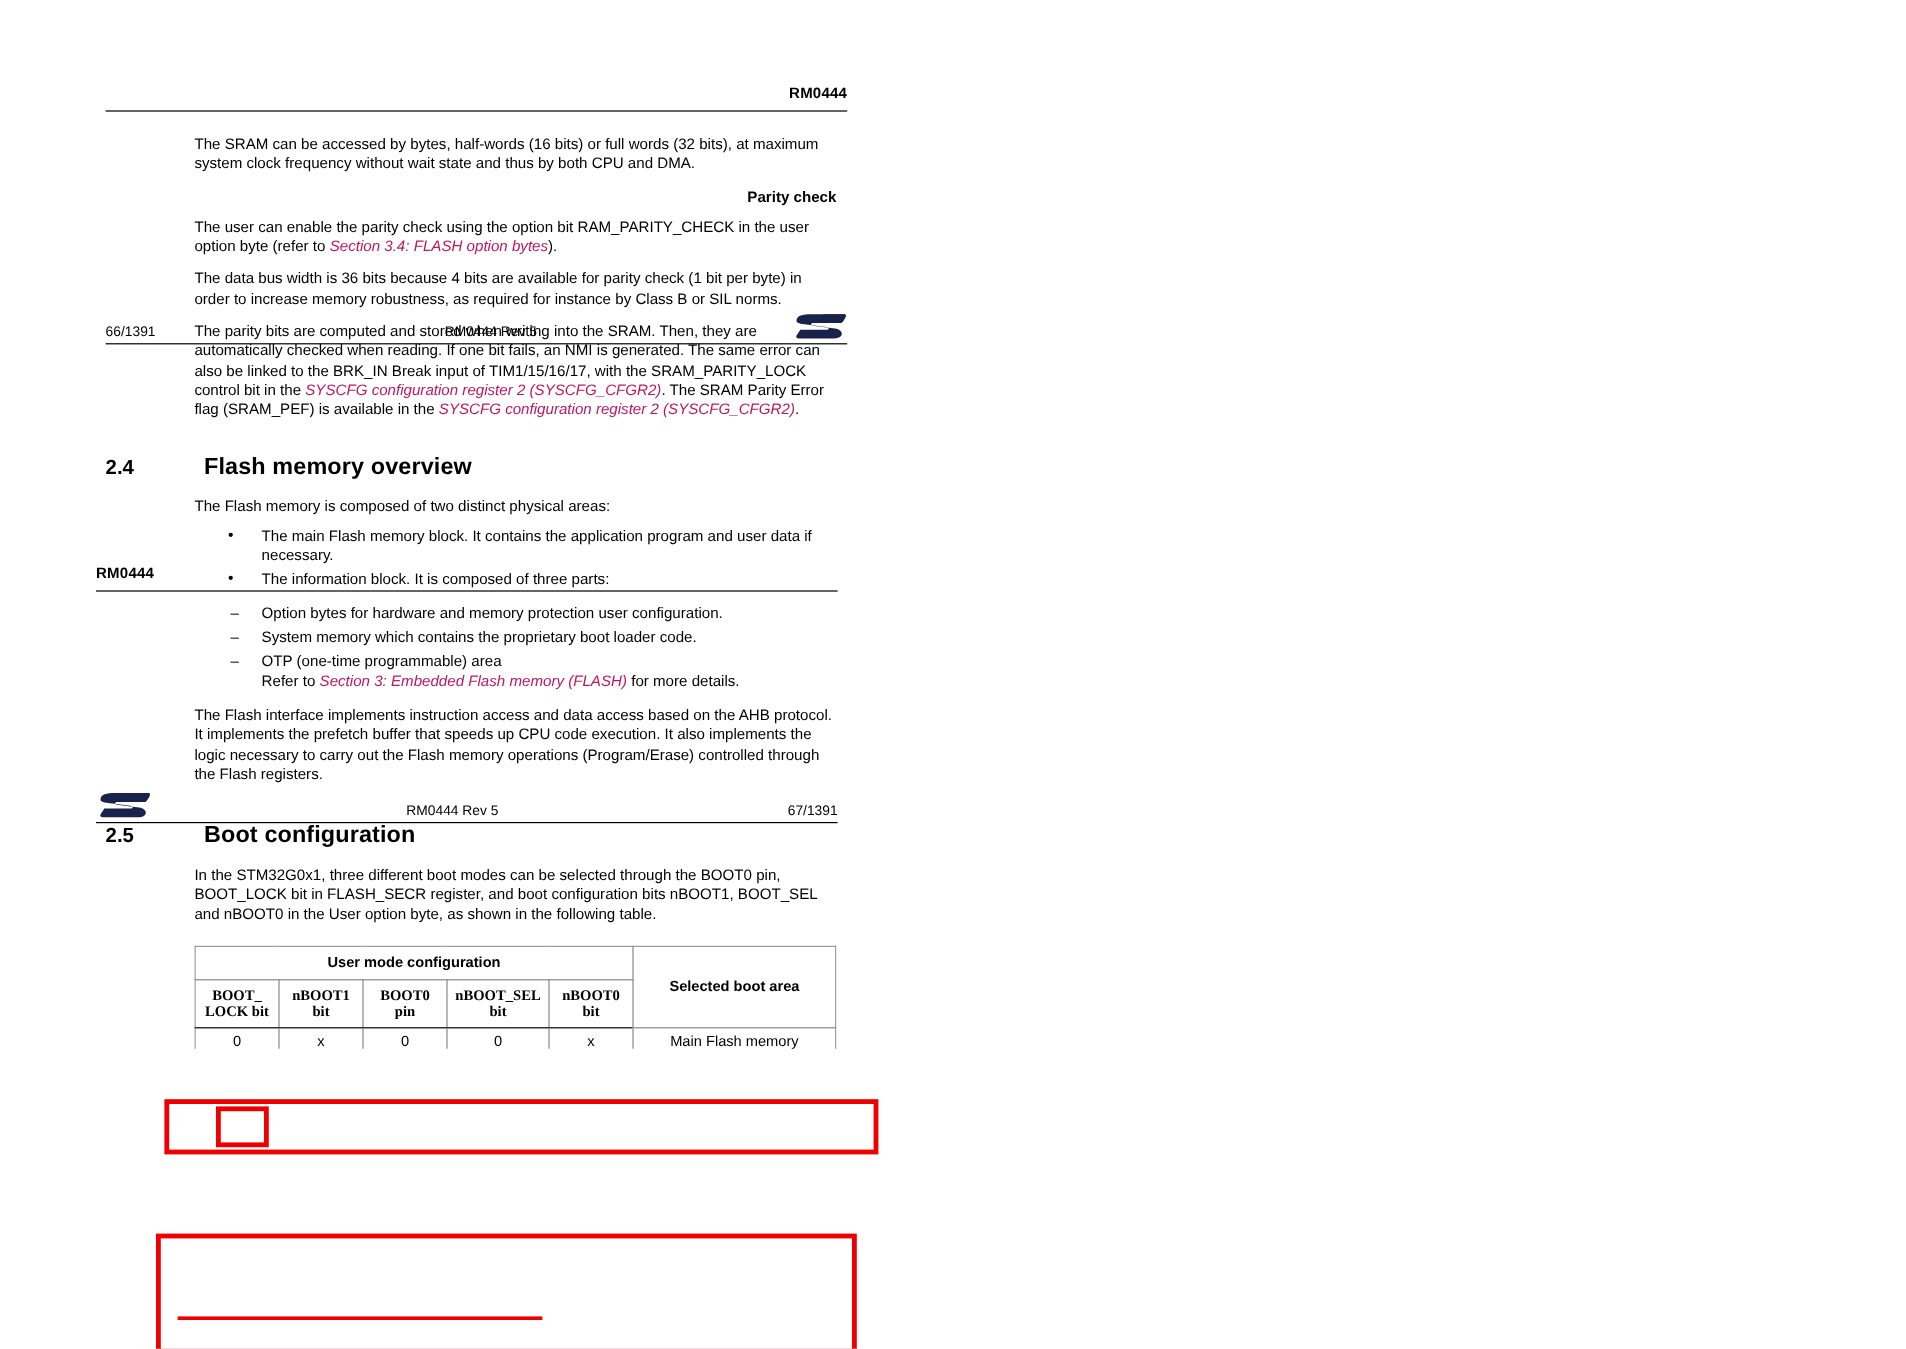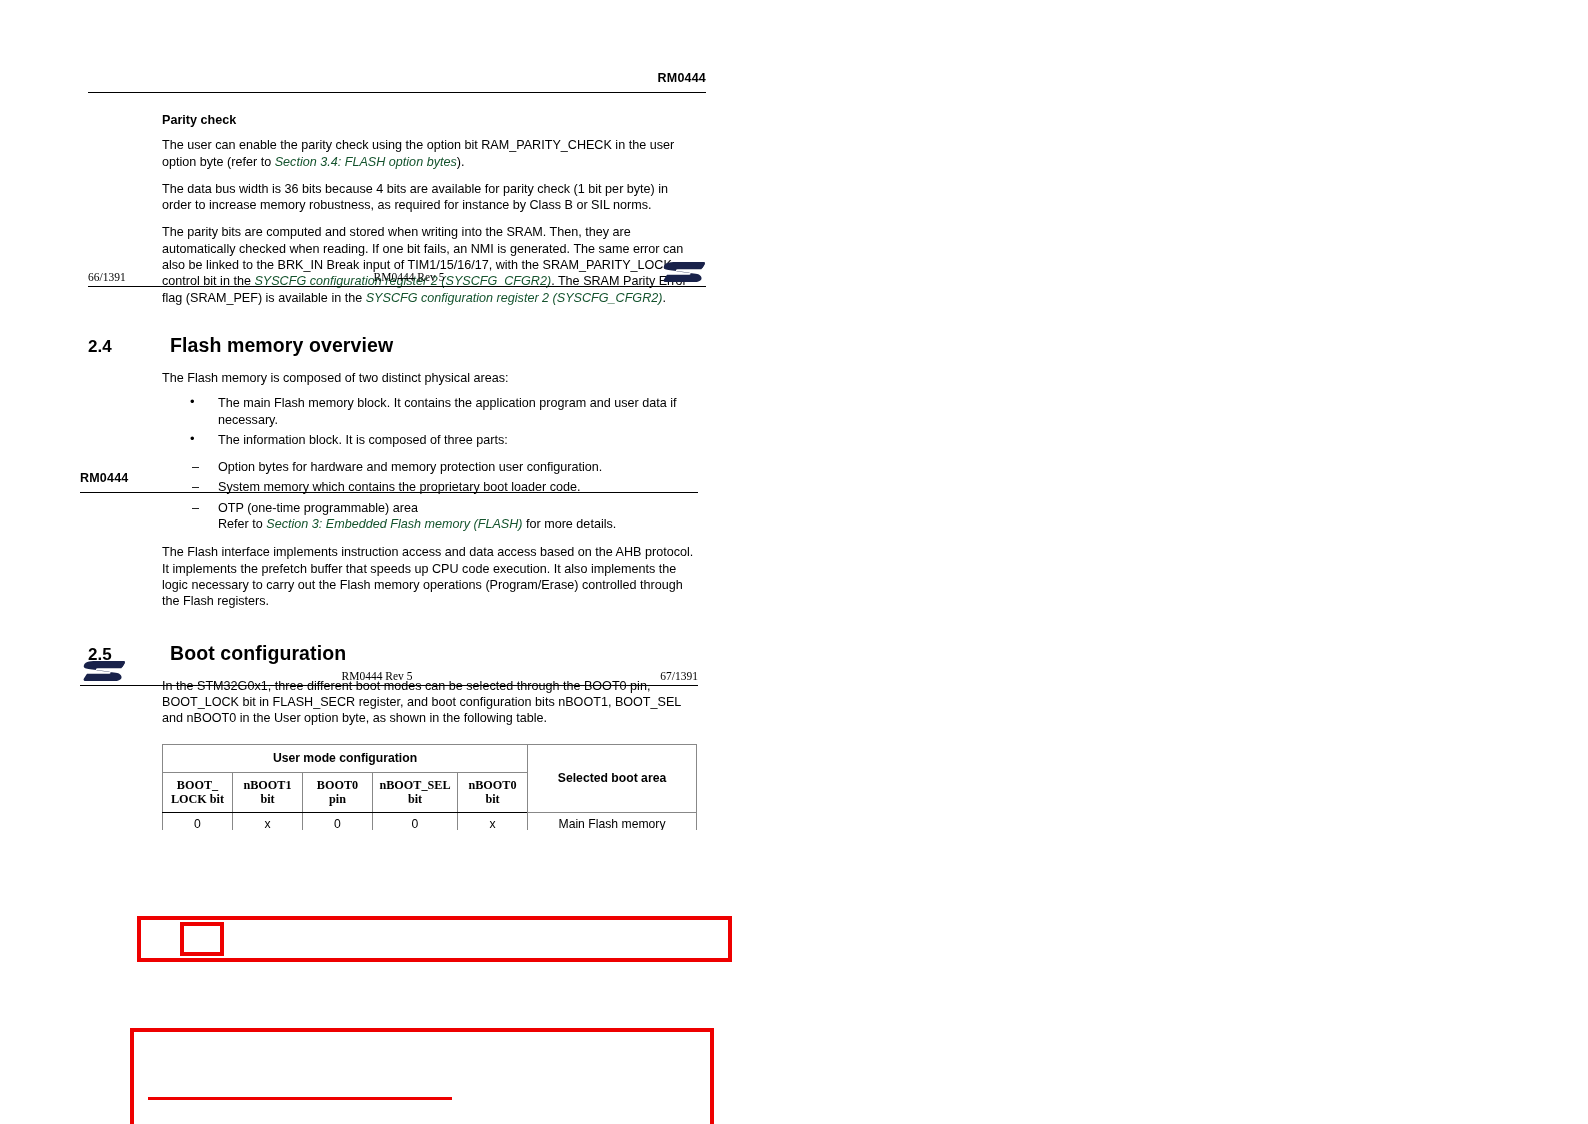--- a/index.html
+++ b/index.html
@@ -32,22 +32,23 @@
   .col-left  { left: 162px; width: 535px; }
 
   p.body {
     font-size: 12.6px; line-height: 16.3px;
     margin: 0 0 11px 0; text-align: left;
   }
   p.tight { margin-bottom: 9px; }
   .bold-head {
     font-size: 12.6px; font-weight: bold; line-height: 16.3px;
     margin: 0 0 9px 0;
-  }
-  .lnk { color: #14532d; font-style: italic; }
+    text-align: right;
+  }
+  .lnk { color: #be185d; font-style: italic; }
   .noteblock { display: flex; margin: 0 0 11px 0; }
   .note-lbl {
     font-size: 12.6px; font-style: italic; line-height: 16.3px;
     width: 72px; flex: 0 0 72px; margin-left: -72px;
   }
   .note-txt { font-size: 12.6px; font-style: italic; line-height: 16.3px; }
 
   
   .sec {
     display: flex; align-items: baseline;
@@ -109,21 +110,21 @@
 
   
   .clip-wrap { position: relative; overflow: hidden; height: 86px; }
 
   
   .footer { position: absolute; bottom: 110px; height: 30px; }
   .footer.left  { left: 88px;  right: 88px; }
   .footer.right { left: 80px;  right: 96px; }
   .foot-row {
     display: flex; align-items: flex-end; justify-content: space-between;
-    height: 26px; padding-bottom: 3px; font-family: Liberation Serif, serif;
+    height: 26px; padding-bottom: 3px;
   }
   .foot-rule { border-bottom: 1.3px solid #000; }
   .foot-pg { font-size: 11.5px; min-width: 70px; }
   .foot-pg.r { text-align: right; }
   .foot-mid { font-size: 11.5px; }
   .st-logo { width: 46px; height: 22px; position: relative; display: block; }
 
   
   .redbox { position: absolute; border: 4px solid #ee0000; pointer-events: none; }
   .redline { position: absolute; background: #ee0000; pointer-events: none; }
@@ -135,20 +136,21 @@
 
   <div class="page">
 
     <div class="pg-header">
       <div class="hdr-txt rt">RM0444</div>
       <div class="hdr-rule"></div>
     </div>
 
     <div class="content col-left">
 
+      <p class="body">The SRAM can be accessed by bytes, half-words (16 bits) or full words (32 bits), at maximum system clock frequency without wait state and thus by both CPU and DMA.</p>
 
       <p class="bold-head">Parity check</p>
 
       <p class="body"><span>The user can enable the parity check using the option bit RAM_PARITY_CHECK in the user option byte (refer to </span><span class="lnk">Section 3.4: FLASH option bytes</span><span>).</span></p>
 
       <p class="body">The data bus width is 36 bits because 4 bits are available for parity check (1 bit per byte) in order to increase memory robustness, as required for instance by Class B or SIL norms.</p>
 
       <p class="body"><span>The parity bits are computed and stored when writing into the SRAM. Then, they are automatically checked when reading. If one bit fails, an NMI is generated. The same error can also be linked to the BRK_IN Break input of TIM1/15/16/17, with the SRAM_PARITY_LOCK control bit in the </span><span class="lnk">SYSCFG configuration register 2 (SYSCFG_CFGR2)</span><span>. The SRAM Parity Error flag (SRAM_PEF) is available in the </span><span class="lnk">SYSCFG configuration register 2 (SYSCFG_CFGR2)</span><span>.</span></p>
 
 

